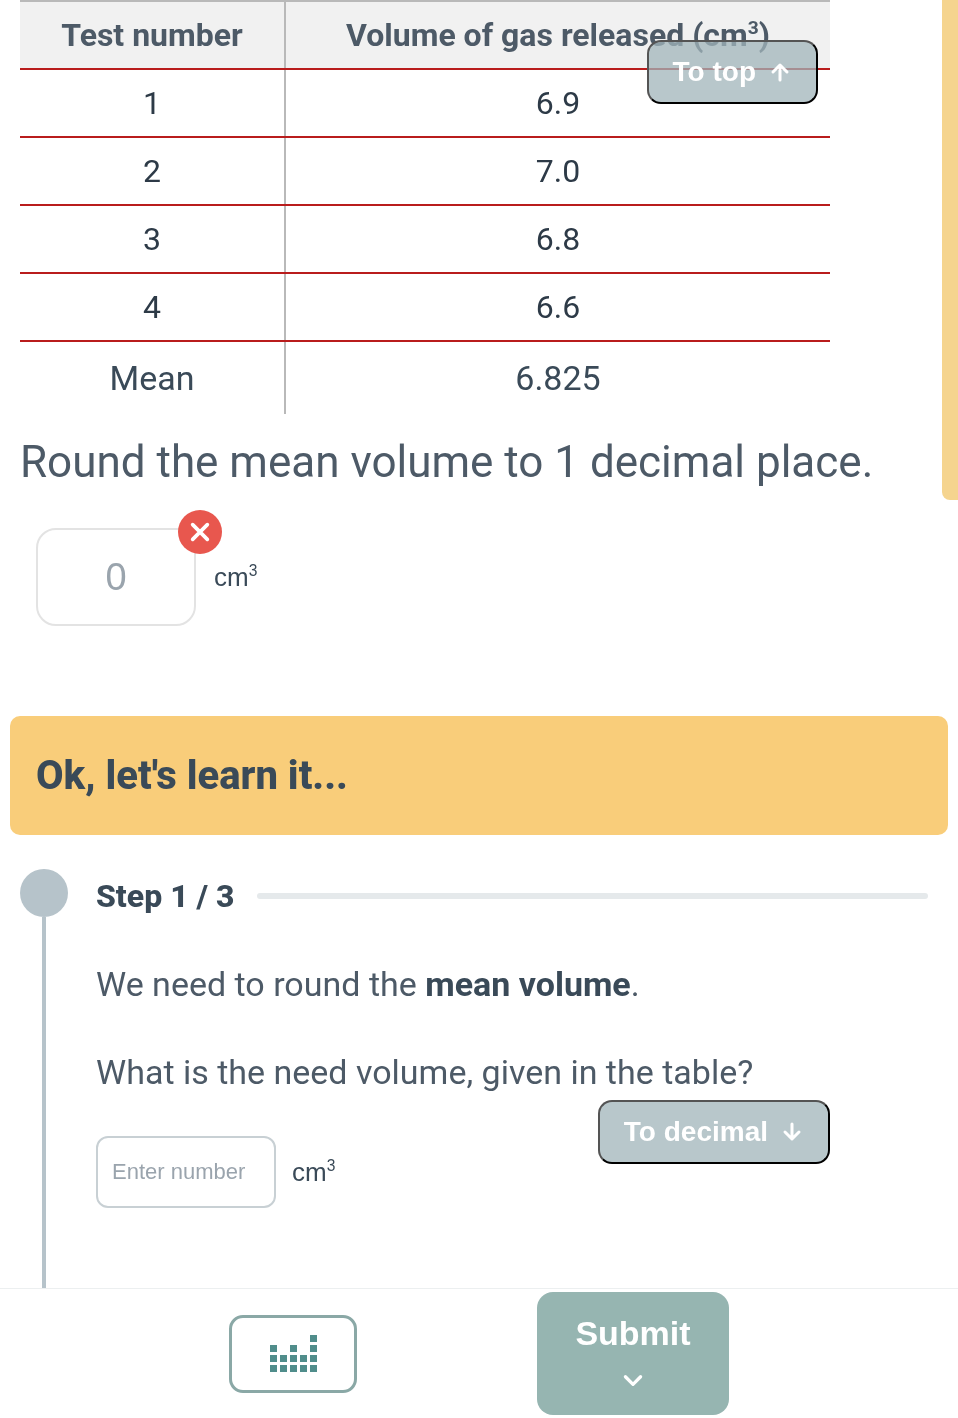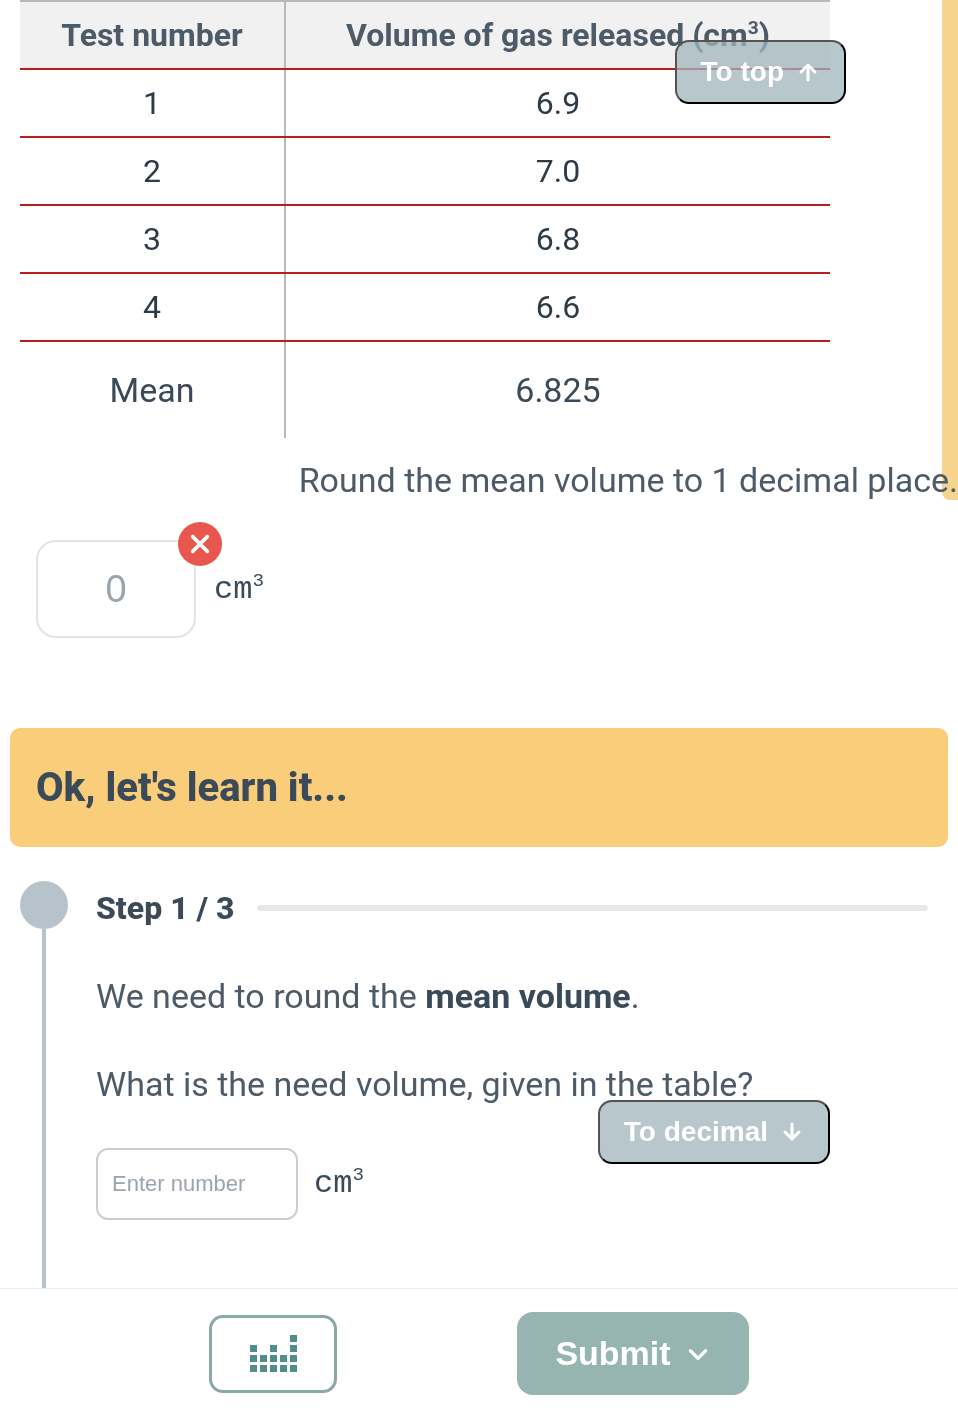--- a/index.html
+++ b/index.html
@@ -37,28 +37,27 @@
     border-top: 2px solid #b9b9b9;
   }
   .tbl td:first-child, .tbl th:first-child {
     border-right: 2px solid #b9b9b9;
     width: 265px;
   }
   .tbl tr.meanrow td {
     border-bottom: none;
     font-size: 34px;
     color: #3a4a58;
-    padding: 28px 10px;
+    padding: 16px 10px;
   }
   .sup { font-size: 0.6em; vertical-align: super; }
   .prompt {
-    font-size: 34px;
+    font-size: 44px;
     color: #4d5a67;
     margin: 22px 0 0 20px;
-    text-align: right;
   }
   .answer-row {
     display: flex; align-items: center;
     margin: 40px 0 0 36px;
     position: relative;
     gap: 18px;
   }
   .input-box {
     width: 160px; height: 98px;
     border: 2px solid #e3e3e3;
@@ -73,22 +72,22 @@
   .err-badge {
     position: absolute;
     left: 142px; top: -18px;
     width: 44px; height: 44px;
     border-radius: 50%;
     background: #e8574e;
     display: flex; align-items: center; justify-content: center;
   }
   .err-badge svg { width: 22px; height: 22px; }
   .unit {
-    font-size: 32px; color: #3a4a58;
-    font-family: Liberation Mono, monospace;
+    font-size: 26px; color: #3a4a58;
+    font-family: Liberation Sans, sans-serif;
   }
   .learn-banner {
     background: #f9cd7a;
     border-radius: 10px;
     margin: 90px 10px 0 10px;
     padding: 36px 26px;
     font-size: 40px;
     font-weight: 800;
     color: #3a4a58;
   }
@@ -126,41 +125,41 @@
     font-size: 34px; color: #4d5a67;
     margin-top: 46px;
     line-height: 1.4;
   }
   .step-body .bold { font-weight: 700; color: #3a4a58; }
   .step-answer-row {
     display: flex; align-items: center; gap: 16px;
     margin-top: 40px;
   }
   .step-input {
-    width: 202px; height: 72px;
+    width: 180px; height: 72px;
     border: 2px solid #c8d0d4;
     border-radius: 12px;
     font-size: 22px;
     color: #9aa4ad;
     padding: 0 14px;
     outline: none;
     background: #fff;
   }
   .step-input::placeholder { color: #9aa4ad; }
   
   .pill {
     position: absolute;
     background: rgba(160,180,186,0.75);
     color: #fff;
     font-size: 28px; font-weight: 600;
     border-radius: 14px;
     padding: 14px 24px;
     display: flex; align-items: center; gap: 12px;
   }
-  .pill-top { top: 40px; right: 112px; text-align: right; }
+  .pill-top { top: 40px; right: 140px; text-align: right; }
   .pill-bot { top: 1100px; right: 128px; }
   .pill svg { width: 24px; height: 24px; }
   
   .bottombar {
     position: absolute;
     left: 0; right: 0; bottom: 0;
     height: 130px;
     background: #fff;
     border-top: 1px solid #eceff0;
     display: flex; align-items: center; justify-content: center;
@@ -184,20 +183,21 @@
   .kb-grid span.off { visibility:hidden; }
   .submit-btn {
     background: #96b5b1;
     color: #fff;
     border: none;
     border-radius: 16px;
     font-size: 34px; font-weight: 700;
     padding: 22px 38px;
     display: flex; align-items: center; gap: 14px;
     cursor: pointer;
+    flex-direction: column;
   }
   
   .scrollhint {
     position: absolute;
     right: 0; top: 0;
     width: 16px; height: 500px;
     background: #f5d48e;
     border-radius: 0 0 0 8px;
   }
 </style>

